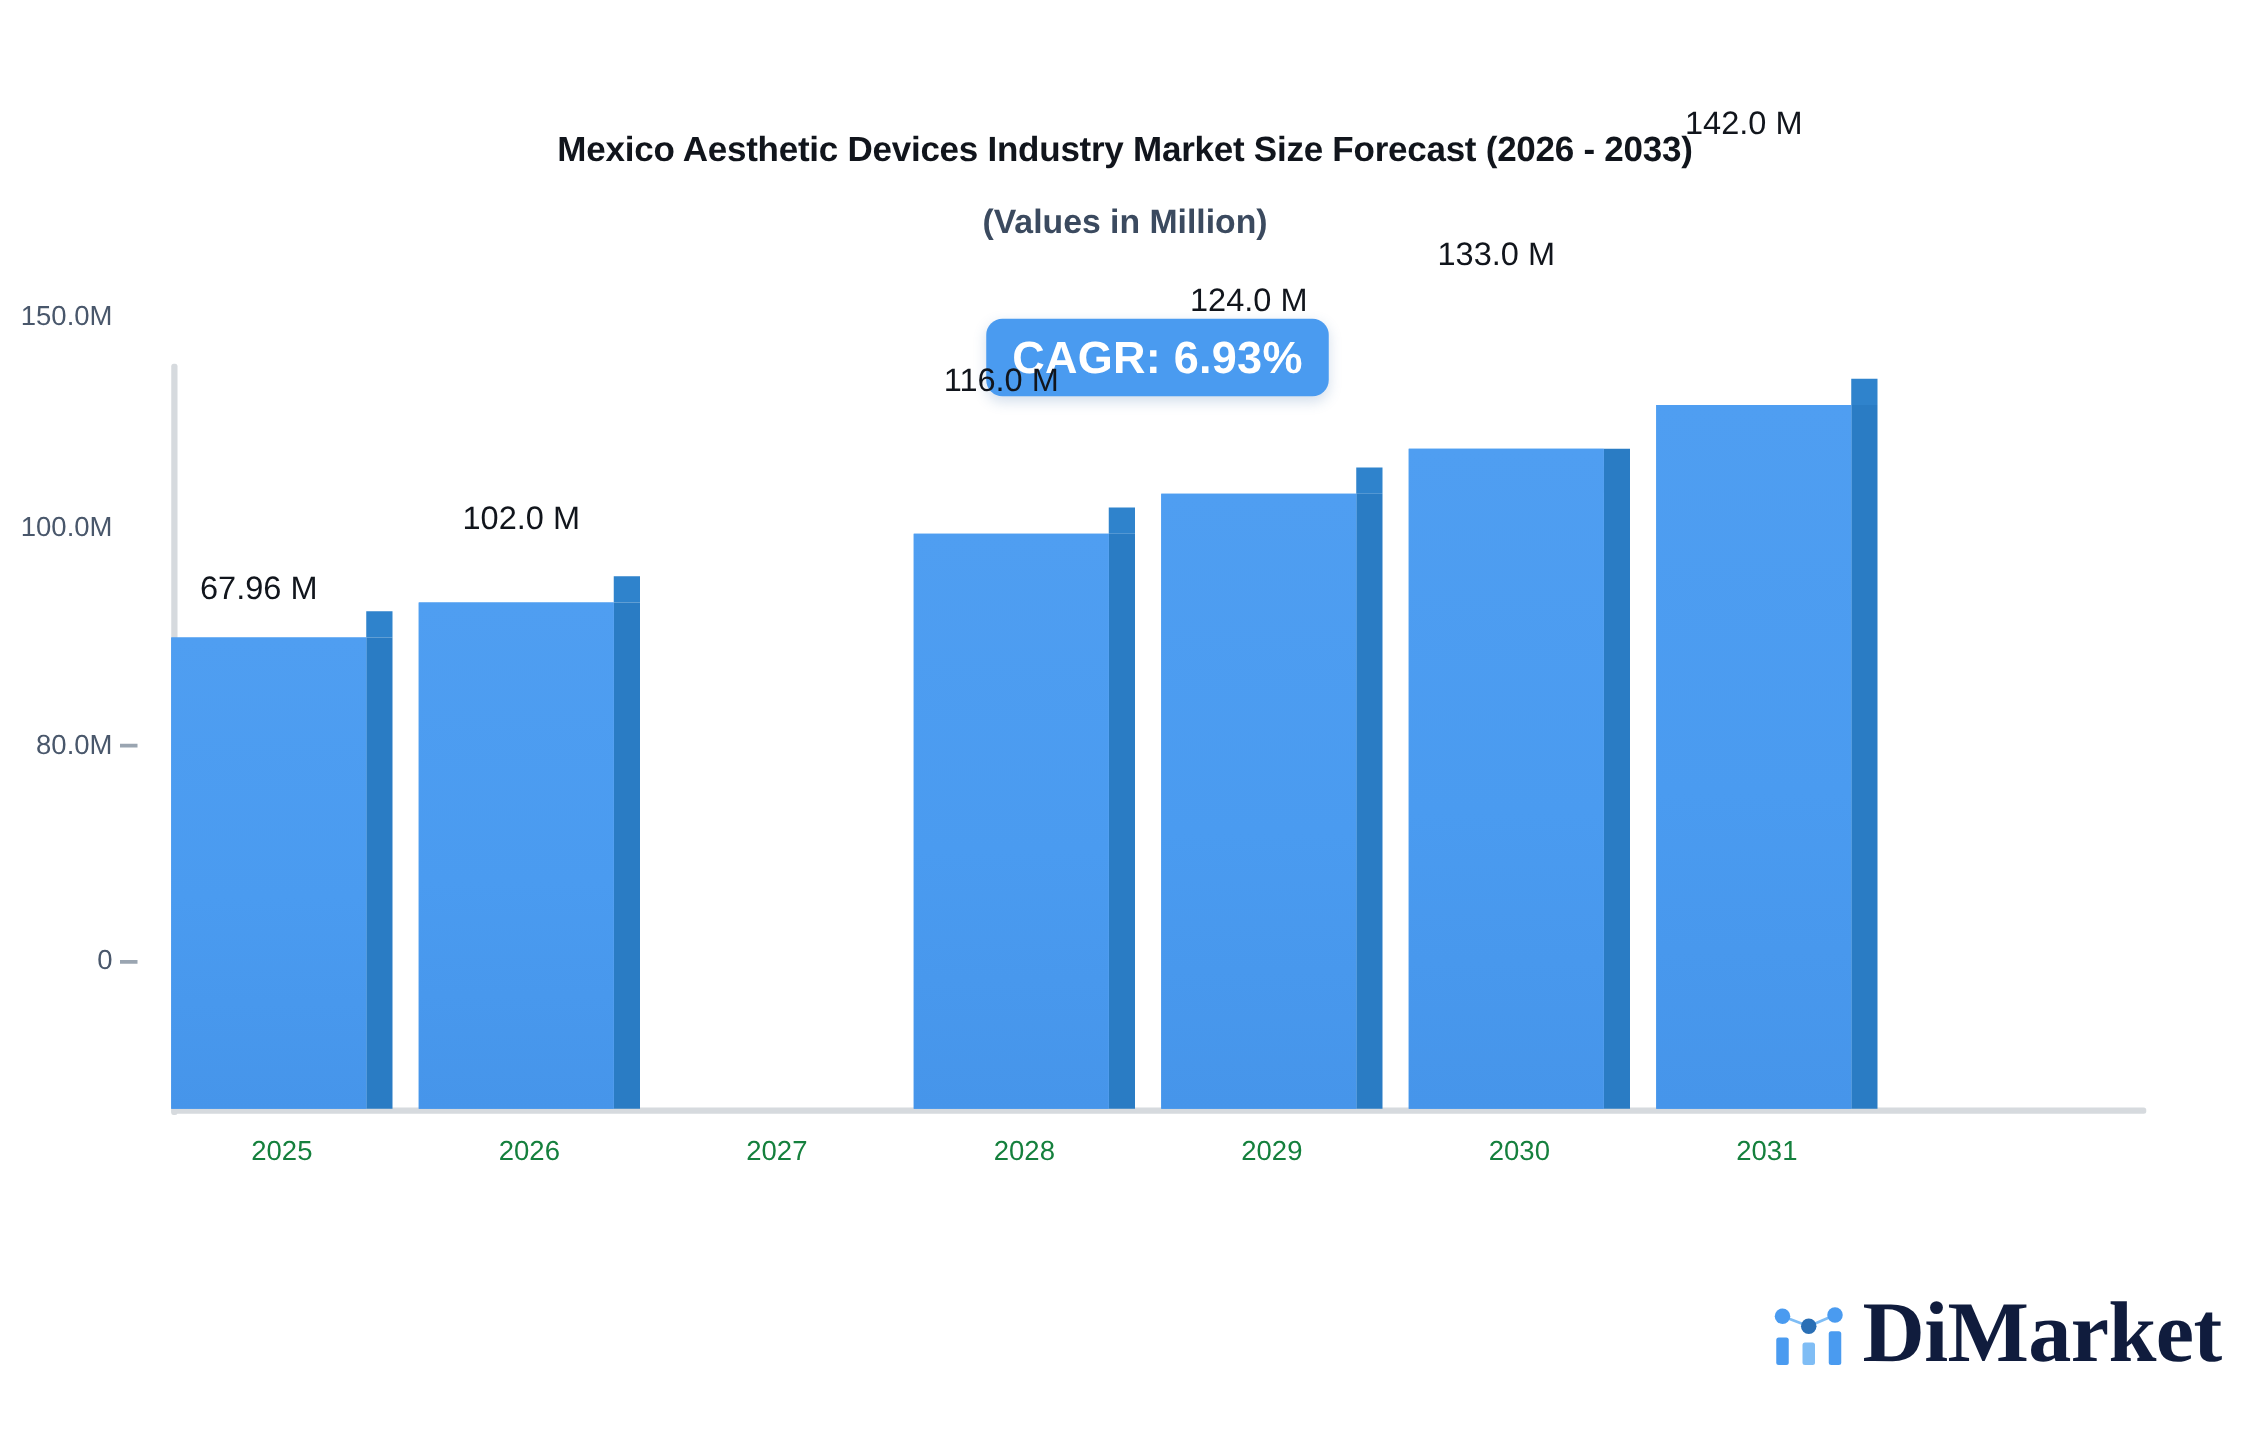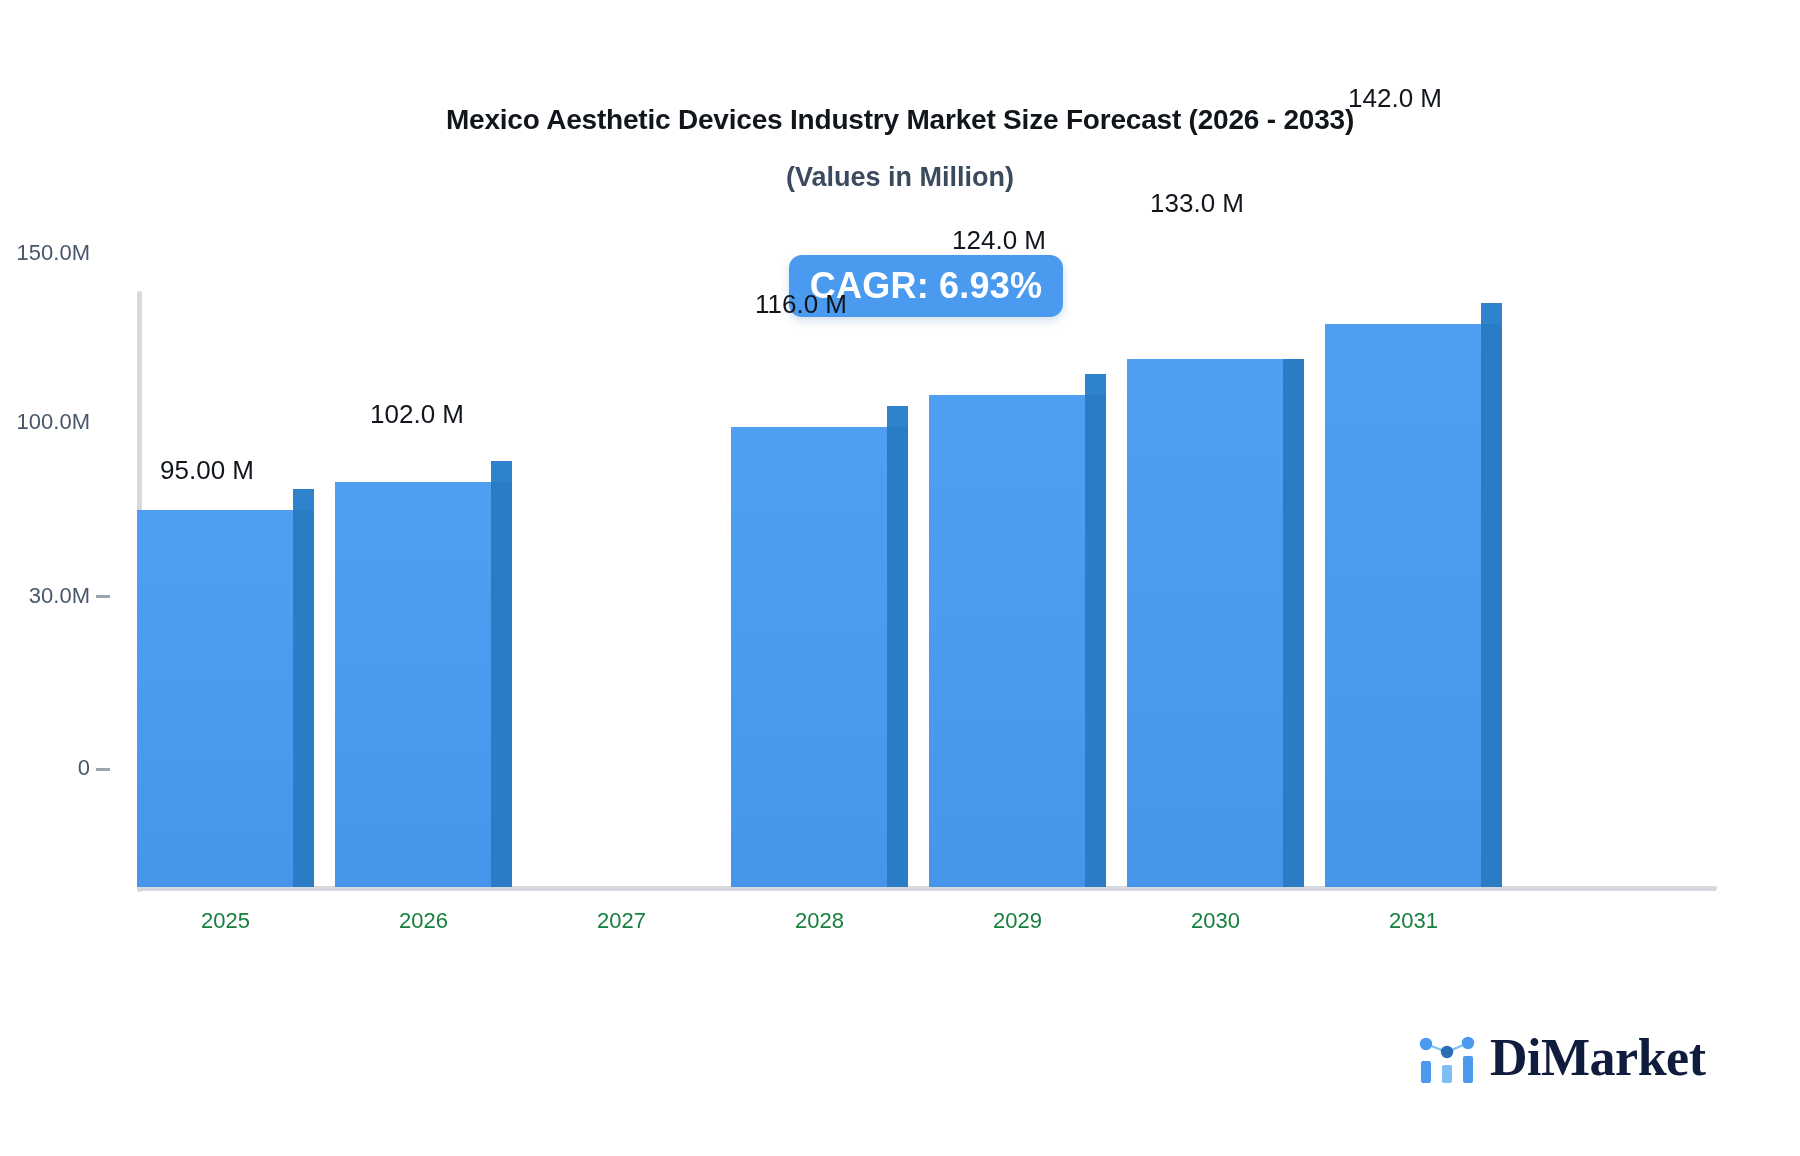--- a/index.html
+++ b/index.html
@@ -165,21 +165,21 @@
     align-items: center;
     gap: 14px;
   }
   .logo-mark {
     width: 58px;
     height: 52px;
     display: block;
   }
   .logo-text {
     font-family: "Liberation Serif", serif;
-    font-size: 52px;
+    font-size: 69px;
     font-weight: bold;
     color: #101c3d;
     line-height: 1;
     letter-spacing: -0.5px;
     white-space: nowrap;
   }
 </style>
 </head>
 <body>
 
@@ -188,36 +188,36 @@
   <div class="chart-title">Mexico Aesthetic Devices Industry Market Size Forecast (2026 - 2033)</div>
 
   <div class="chart-subtitle">(Values in Million)</div>
 
   <div class="cagr-badge">
     <span class="cagr-text">CAGR: 6.93%</span>
   </div>
 
   <div class="ytick" style="top:240px;">150.0M</div>
   <div class="ytick" style="top:409px;margin-left:45px;">100.0M</div>
-  <div class="ytick" style="top:583px;">30.0M</div>
+  <div class="ytick" style="top:583px;">80.0M</div>
   <div class="ytick" style="top:755px;">0</div>
 
   <div class="ytick-dash" style="left:96px; top:595px;"></div>
   <div class="ytick-dash" style="left:96px; top:768px;"></div>
 
   <div class="plot">
 
     <div class="y-axis-line"></div>
     <div class="x-axis-line"></div>
 
     <div class="bar-group" style="left:0px; width:177px; height:377px;">
       <div class="bar-top" style="left:156px; top:-21px;"></div>
       <div class="bar-side" style="left:156px; height:377px;"></div>
       <div class="bar-front" style="width:156px; height:377px;"></div>
-      <div class="bar-label" style="top:-55px; left:70px;">95.00 M</div>
+      <div class="bar-label" style="top:-55px; left:70px;">67.96 M</div>
     </div>
 
     <div class="bar-group" style="left:198px; width:177px; height:405px;">
       <div class="bar-top" style="left:156px; top:-21px;"></div>
       <div class="bar-side" style="left:156px; height:405px;"></div>
       <div class="bar-front" style="width:156px; height:405px;"></div>
       <div class="bar-label" style="top:-83px; left:82px;">102.0 M</div>
     </div>
 
 

